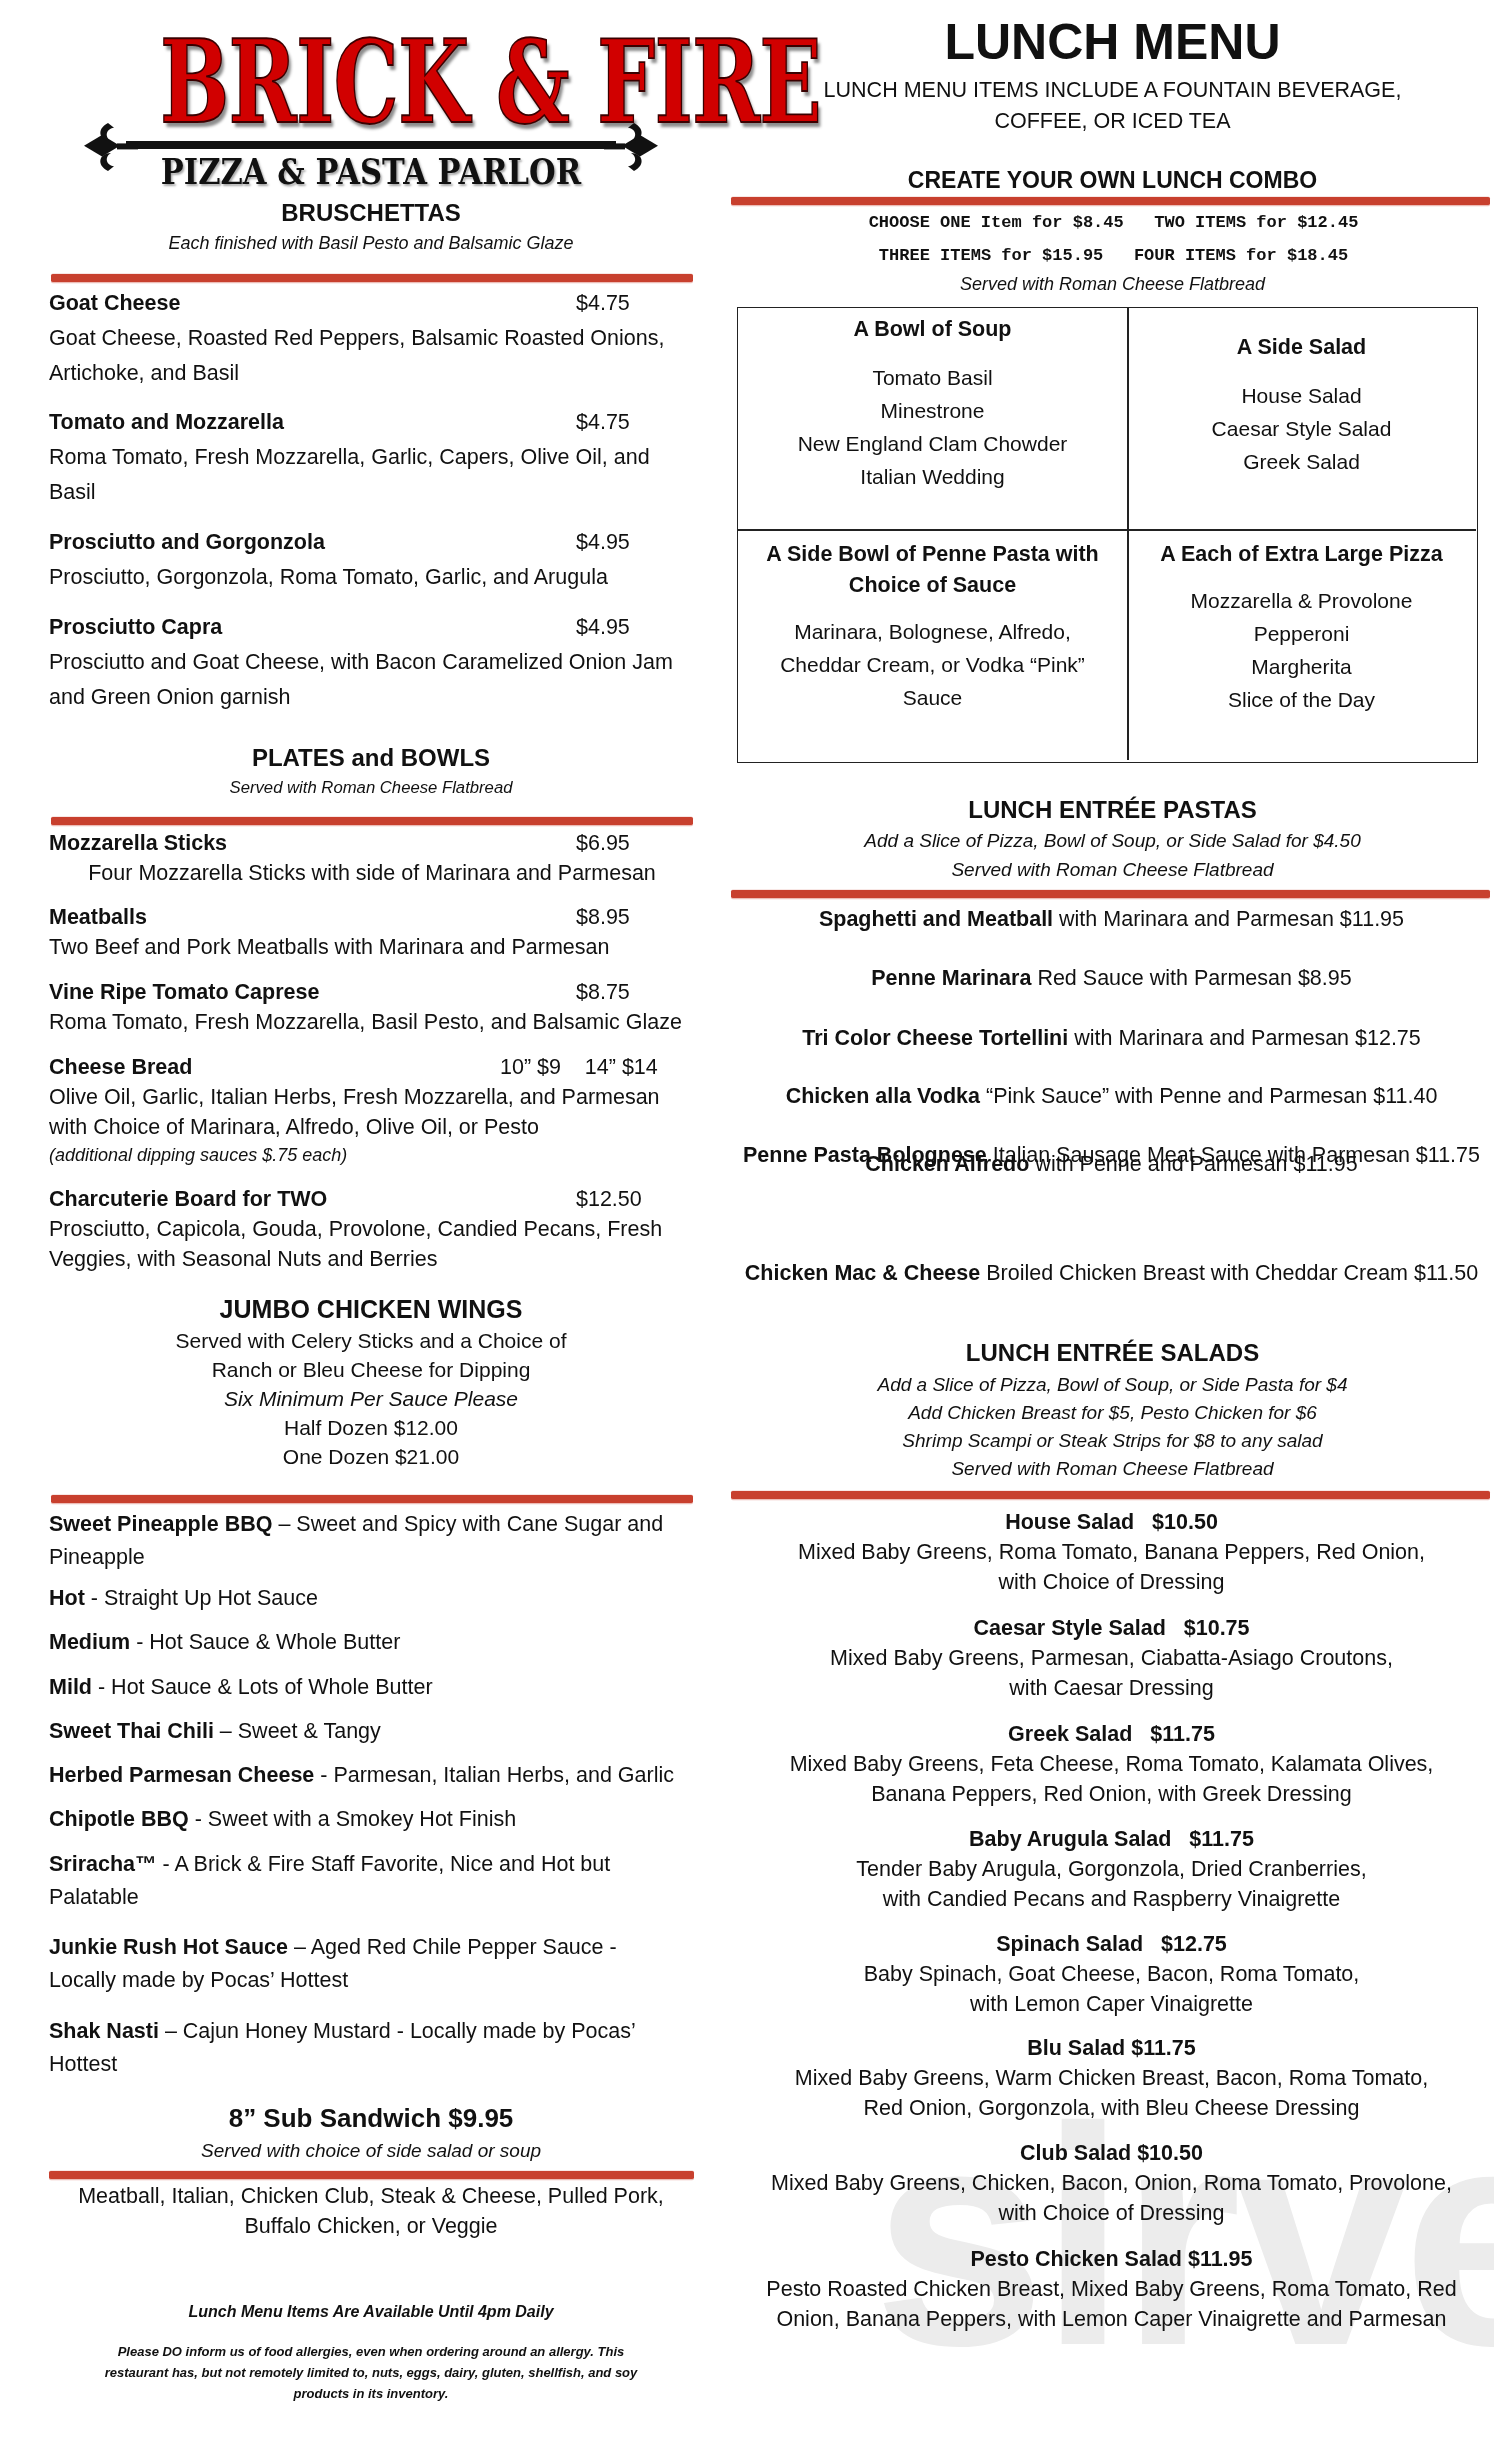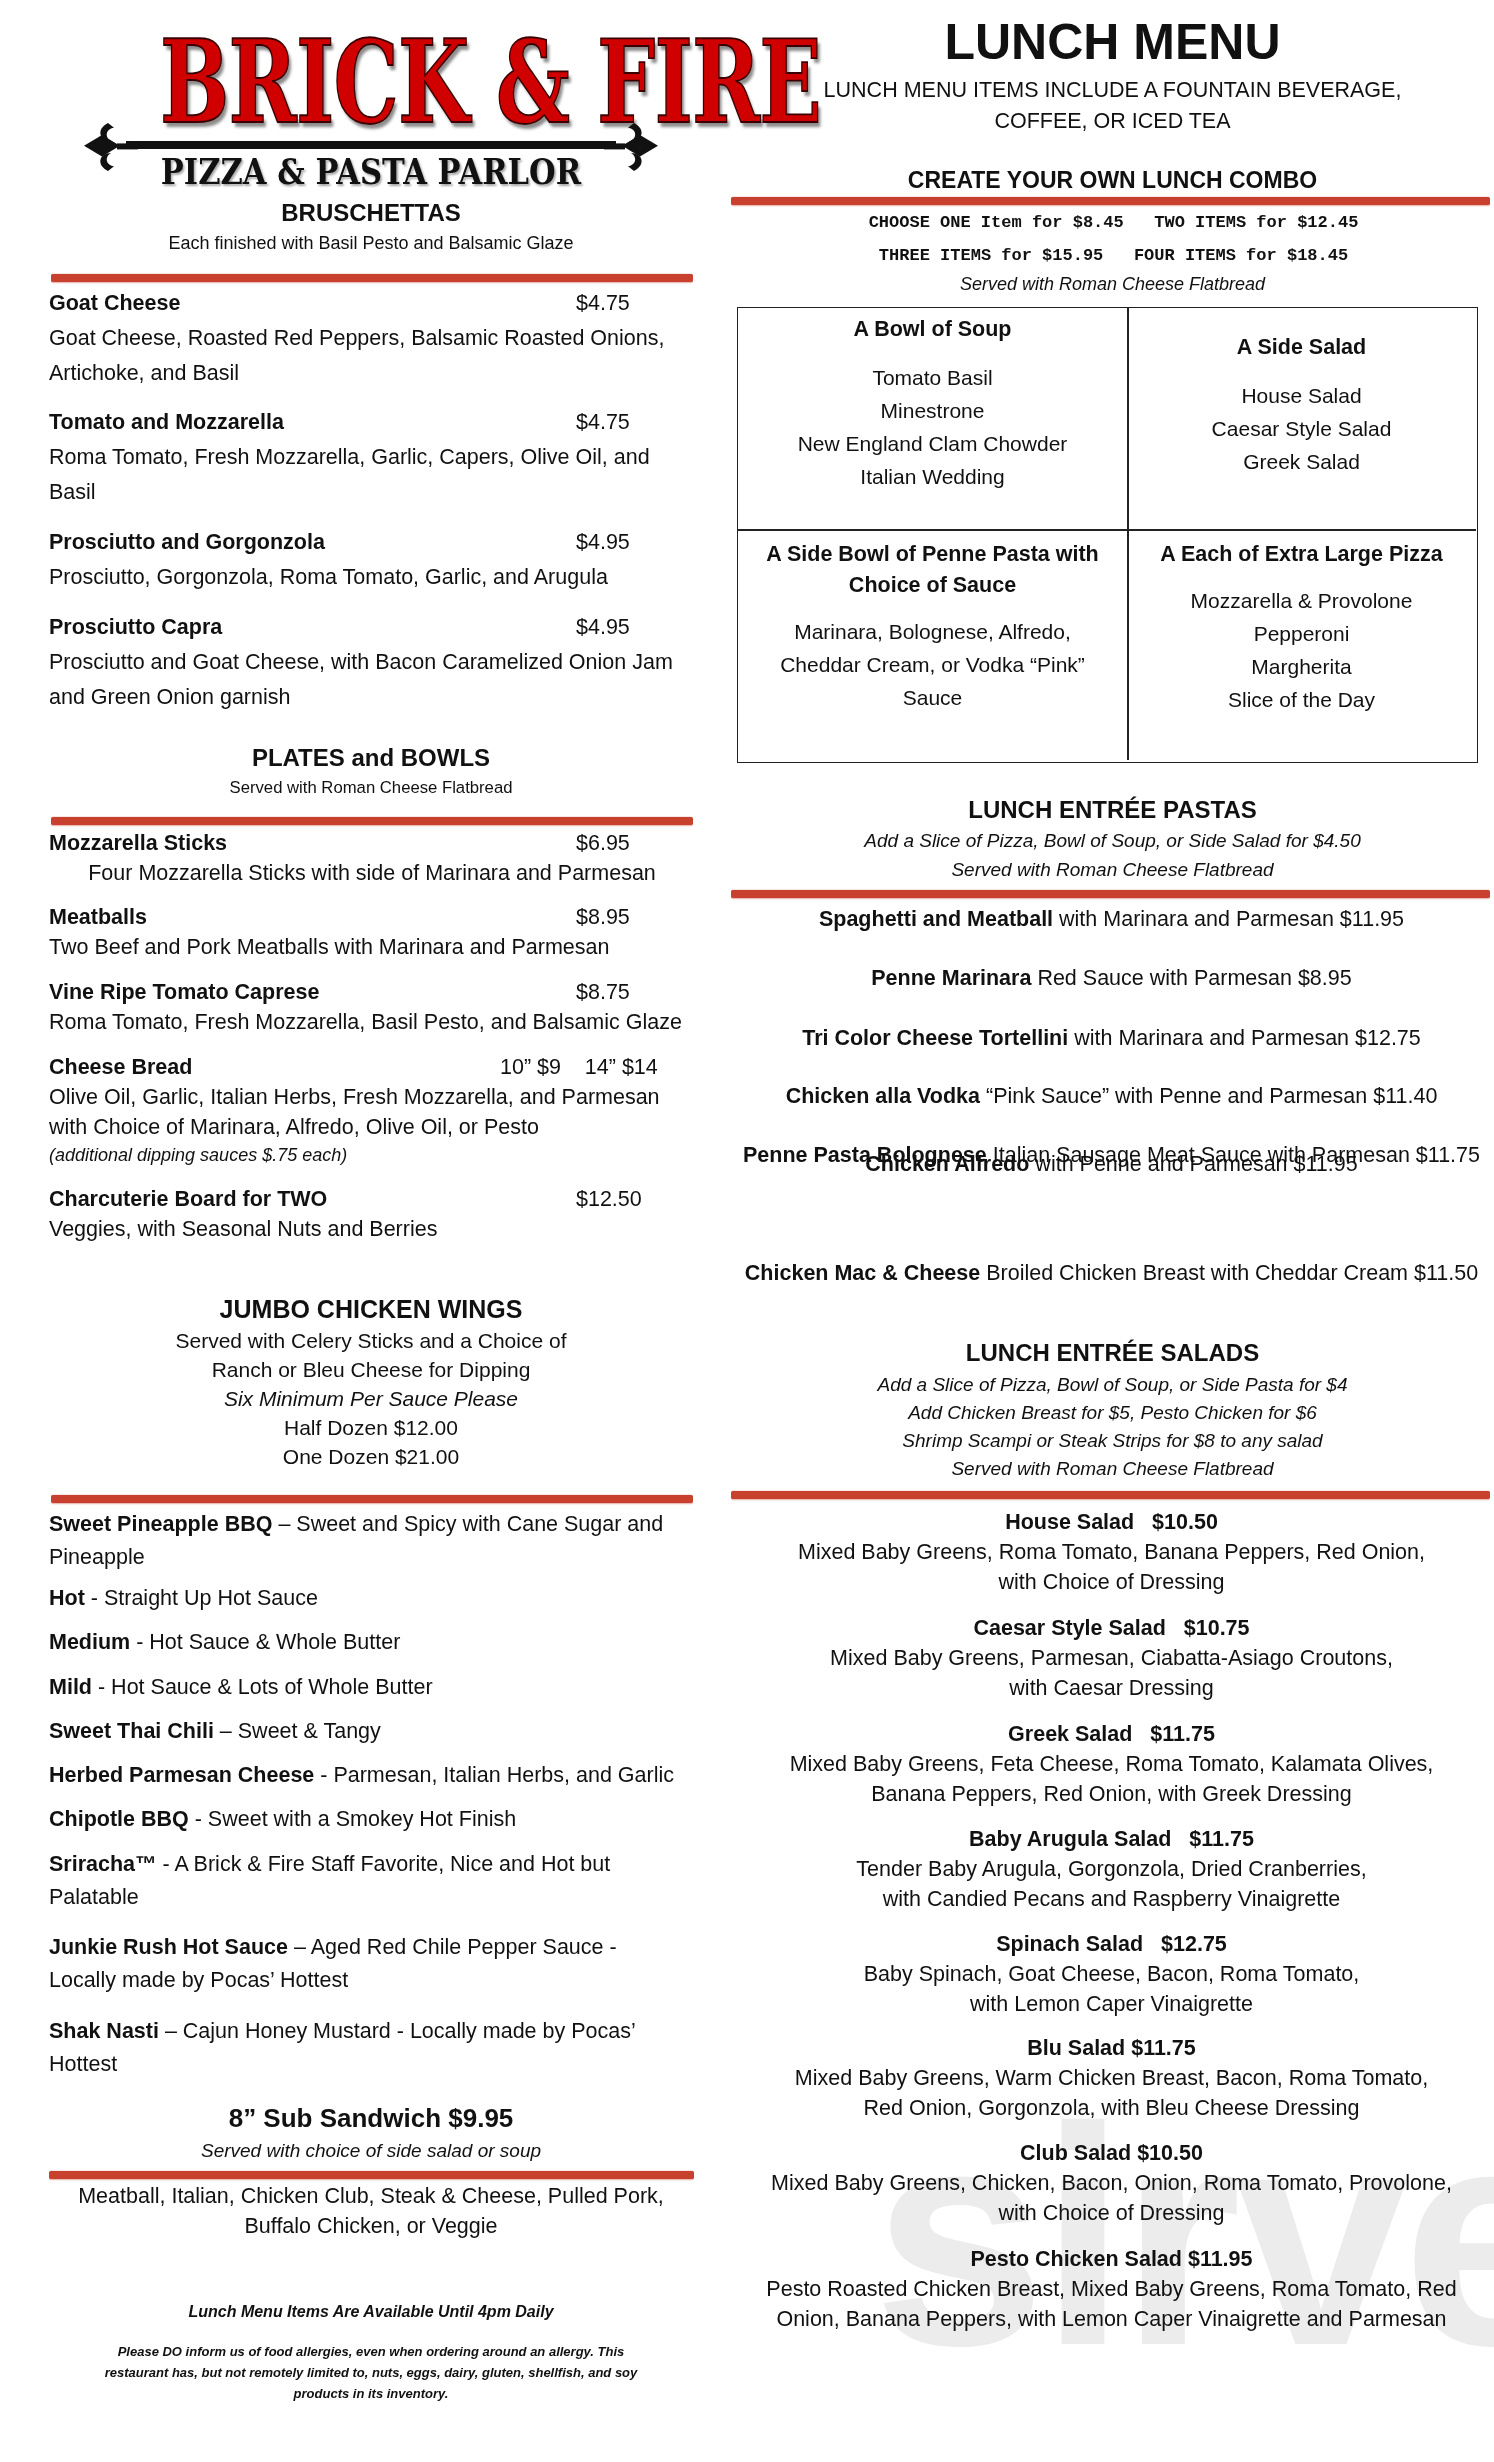--- a/index.html
+++ b/index.html
@@ -14,21 +14,21 @@
   
   .logo-main { font-family:"DejaVu Serif", "Liberation Serif", serif; font-weight:bold;
                color:#d10000; font-size:114px; letter-spacing:-1.2px; line-height:1;
                transform:scaleX(0.72); transform-origin:center; white-space:nowrap;
                -webkit-text-stroke:1.8px #3a0000; text-shadow:3.6px 4.8px 3.6px rgba(0,0,0,0.45); }
   .logo-sub { font-family:"DejaVu Serif", "Liberation Serif", serif; font-weight:bold;
               color:#111; font-size:36px; line-height:1; transform:scaleX(0.85);
               white-space:nowrap; text-shadow:1.8px 2.4px 2.4px rgba(0,0,0,0.35); }
   .logo-bar { position:absolute; height:8.4px; background:#111; }
   .sec-title { font-weight:bold; font-size:24px; line-height:1.2; }
-  .sec-sub { font-size:18px; line-height:1.3; }
+  .sec-sub { font-style:italic; font-size:18px; line-height:1.3; }
   .item-row { position:absolute; left:49px; width:646px; font-size:21.5px; line-height:35px; }
   .item-name { font-weight:bold; }
   .item-price { position:absolute; left:527px; top:0; }
   .item-desc { font-size:21.5px; line-height:35px; }
   .sauce { position:absolute; left:49px; width:646px; font-size:21.5px; line-height:33px; }
   .combo-table { position:absolute; left:737px; top:307px; width:741px; height:456px;
                  border:1.8px solid #222; box-sizing:border-box; }
   .cell { position:absolute; box-sizing:border-box; text-align:center; font-size:21px; line-height:33px; }
   .cell .head { font-weight:bold; font-size:21.5px; line-height:31px; }
   .right-item { position:absolute; left:732px; width:759px; text-align:center; font-size:21.5px; line-height:31px; }
@@ -131,20 +131,21 @@
   </div>
   <div class="item-desc" style="line-height:30px;">Olive Oil, Garlic, Italian Herbs, Fresh Mozzarella, and Parmesan</div>
   <div class="item-desc" style="line-height:30px;">with Choice of Marinara, Alfredo, Olive Oil, or Pesto</div>
   <div class="i" style="font-size:18px; line-height:26px;">(additional dipping sauces $.75 each)</div>
 </div>
 <div class="item-row" style="top:1184px; line-height:30px;">
   <div style="position:relative;">
     <span class="item-name">Charcuterie Board for TWO</span>
     <span class="item-price">$12.50</span>
   </div>
+  <div class="item-desc" style="line-height:30px;">Prosciutto, Capicola, Gouda, Provolone, Candied Pecans, Fresh</div>
   <div class="item-desc" style="line-height:30px;">Veggies, with Seasonal Nuts and Berries</div>
 </div>
 
 <div class="abs center" style="left:48px; top:1293px; width:646px;">
   <div class="sec-title" style="font-size:25px; line-height:33px;">JUMBO CHICKEN WINGS</div>
   <div style="font-size:21px; line-height:29px;">Served with Celery Sticks and a Choice of</div>
   <div style="font-size:21px; line-height:29px;">Ranch or Bleu Cheese for Dipping</div>
   <div class="i" style="font-size:21px; line-height:29px;">Six Minimum Per Sauce Please</div>
   <div style="font-size:21px; line-height:29px;">Half Dozen $12.00</div>
   <div style="font-size:21px; line-height:29px;">One Dozen $21.00</div>

